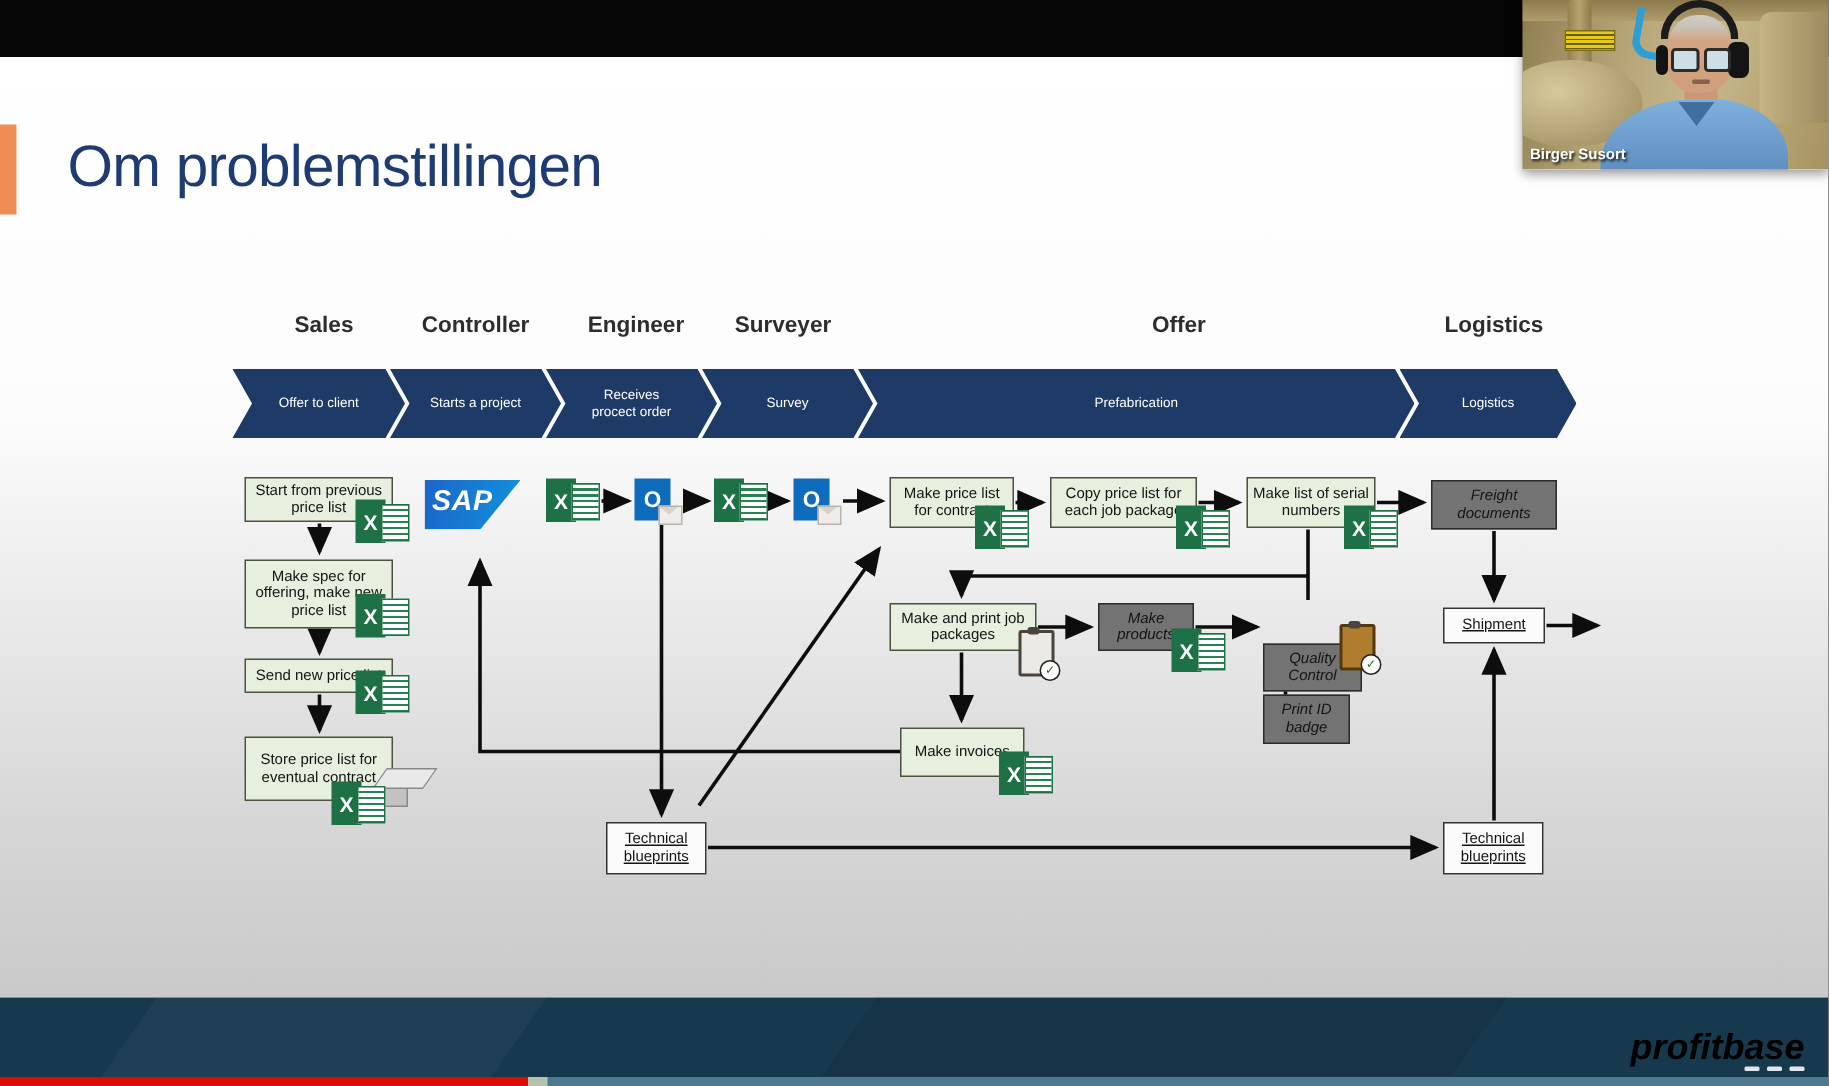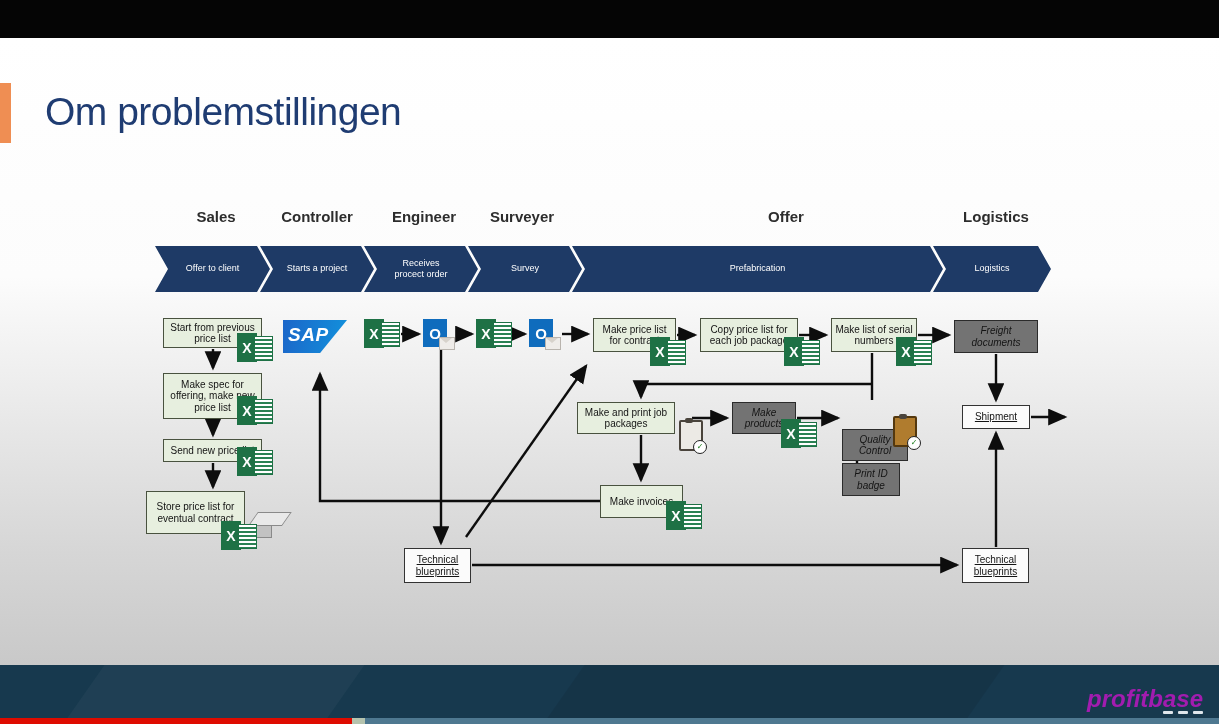--- a/index.html
+++ b/index.html
@@ -94,21 +94,21 @@
   .wc-cupR{position:absolute;left:137px;top:28px;width:14px;height:24px;background:#141414;border-radius:5px;}
   .wc-cupL{position:absolute;left:89px;top:30px;width:8px;height:20px;background:#141414;border-radius:4px;}
   .wc-mouth{position:absolute;left:113px;top:53px;width:12px;height:3px;background:#8a5f4a;border-radius:2px;}
   .wc-name{position:absolute;left:5px;bottom:4px;color:#fff;font-size:10px;font-weight:bold;
            text-shadow:1px 1px 2px #000;}
 
   
   .footer{position:absolute;left:0;top:665px;width:1219px;height:59px;background:#17394e;overflow:hidden;}
   .footer .diag1{position:absolute;left:80px;top:-10px;width:260px;height:90px;background:rgba(255,255,255,.035);transform:skewX(-35deg);}
   .footer .diag2{position:absolute;left:560px;top:-10px;width:420px;height:90px;background:rgba(0,0,0,.08);transform:skewX(-35deg);}
-  .pblogo{position:absolute;left:1087px;top:685px;color:#a21caf;font-size:24px;font-weight:bold;font-style:italic;letter-spacing:0;z-index:31;}
+  .pblogo{position:absolute;left:1087px;top:685px;color:#000000;font-size:24px;font-weight:bold;font-style:italic;letter-spacing:0;z-index:31;}
   .pbdash{position:absolute;left:1163px;top:711px;display:flex;gap:5px;z-index:31;}
   .pbdash i{display:block;width:10px;height:3px;background:#dfe6ec;border-radius:1px;}
 
   
   .vbar{position:absolute;left:0;bottom:0;width:1219px;height:6px;background:#4e7890;z-index:40;}
   .vbar .played{position:absolute;left:0;top:0;height:6px;width:352px;background:#de0b00;}
   .vbar .buffered{position:absolute;left:352px;top:0;height:6px;width:13px;background:#b5c3ae;}
 </style>
 </head>
 <body>
@@ -165,21 +165,21 @@
       <path d="M996,354 V400" marker-end="url(#ah)"></path>
       <path d="M1031,417 H1065" marker-end="url(#ah)"></path>
       <path d="M996,547 V433" marker-end="url(#ah)"></path>
       <path d="M472,565 H957" marker-end="url(#ah)"></path>
     </g>
   </svg>
 
   <div class="gbox" style="left:163px;top:318px;width:99px;height:30px;">Start from previous price list</div>
   <div class="gbox" style="left:163px;top:373px;width:99px;height:46px;">Make spec for offering, make new price list</div>
   <div class="gbox" style="left:163px;top:439px;width:99px;height:23px;">Send new price list</div>
-  <div class="gbox" style="left:146px;top:491px;width:99px;height:43px;">Store price list for eventual contract</div>
+  <div class="gbox" style="left:163px;top:491px;width:99px;height:43px;">Store price list for eventual contract</div>
 
   <div class="sap">SAP</div>
 
   <div class="xl" style="left:364px;top:319px;">
       <div class="tile"></div>
       <div class="sheet"></div>
     </div>
   <div class="ol" style="left:423px;top:319px;">
       <div class="tile"></div>
       <div class="env"></div>
@@ -191,21 +191,21 @@
   <div class="ol" style="left:529px;top:319px;">
       <div class="tile"></div>
       <div class="env"></div>
     </div>
 
   <div class="gbox" style="left:593px;top:318px;width:83px;height:34px;">Make price list for contract</div>
   <div class="gbox" style="left:700px;top:318px;width:98px;height:34px;">Copy price list for each job package</div>
   <div class="gbox" style="left:831px;top:318px;width:86px;height:34px;">Make list of serial numbers</div>
   <div class="obox" style="left:954px;top:320px;width:84px;height:33px;">Freight documents</div>
 
-  <div class="gbox" style="left:577px;top:402px;width:98px;height:32px;">Make and print job packages</div>
+  <div class="gbox" style="left:593px;top:402px;width:98px;height:32px;">Make and print job packages</div>
   <div class="obox" style="left:732px;top:402px;width:64px;height:32px;">Make products</div>
   <div class="obox" style="left:842px;top:401px;width:66px;height:32px;margin-top:28px;">Quality Control</div>
 
   <div class="gbox" style="left:600px;top:485px;width:83px;height:33px;">Make invoices</div>
   <div class="obox" style="left:842px;top:463px;width:58px;height:33px;">Print ID badge</div>
 
   <div class="wbox" style="left:962px;top:405px;width:68px;height:24px;">Shipment</div>
   <div class="wbox" style="left:404px;top:548px;width:67px;height:35px;">Technical blueprints</div>
   <div class="wbox" style="left:962px;top:548px;width:67px;height:35px;">Technical blueprints</div>
 
@@ -246,20 +246,41 @@
       <div class="sheet"></div>
     </div>
   <div class="xl" style="left:666px;top:501px;">
       <div class="tile"></div>
       <div class="sheet"></div>
     </div>
 
   <div class="clip" style="left:679px;top:420px;"></div>
   <div class="clip brown" style="left:893px;top:416px;"></div>
 
+  <div class="webcam">
+    <div class="wc-beam"></div>
+    <div class="wc-pipe"></div>
+    <div class="wc-cyl"></div>
+    <div class="wc-tank"></div>
+    <div class="wc-sticker"></div>
+    <div class="wc-handle"></div>
+    <div class="wc-neck"></div>
+    <div class="wc-torso"></div>
+    <div class="wc-collar"></div>
+    <div class="wc-head"></div>
+    <div class="wc-band"></div>
+    <div class="wc-cupL"></div>
+    <div class="wc-cupR"></div>
+    <div class="wc-glasses">
+        <div class="wc-lens"></div>
+        <div class="wc-lens"></div>
+      </div>
+    <div class="wc-mouth"></div>
+    <div class="wc-name">Birger Susort</div>
+  </div>
 
   <div class="footer">
     <div class="diag1"></div>
     <div class="diag2"></div>
   </div>
   <div class="pblogo">profitbase</div>
   <div class="pbdash">
       <i></i>
       <i></i>
       <i></i>

